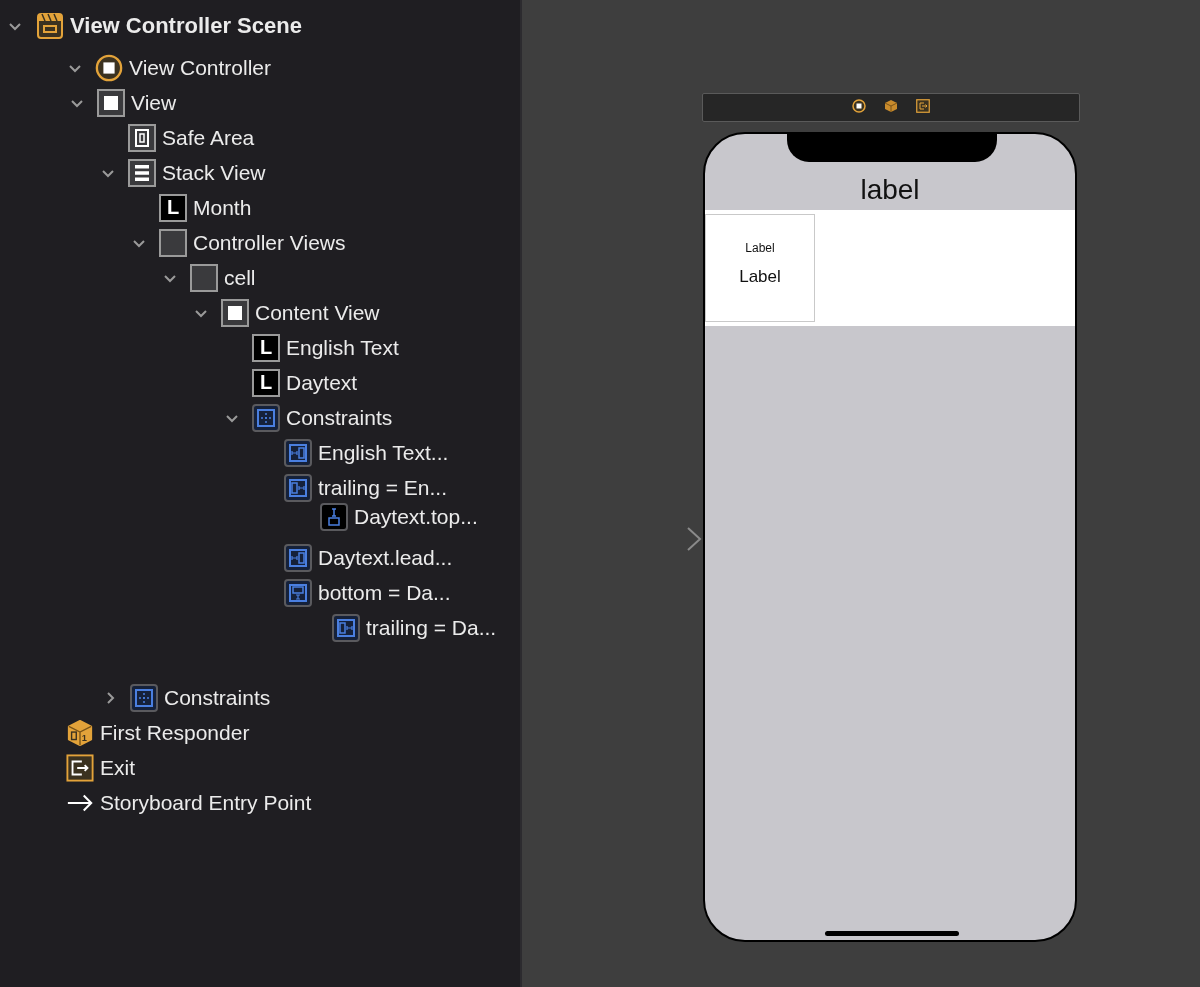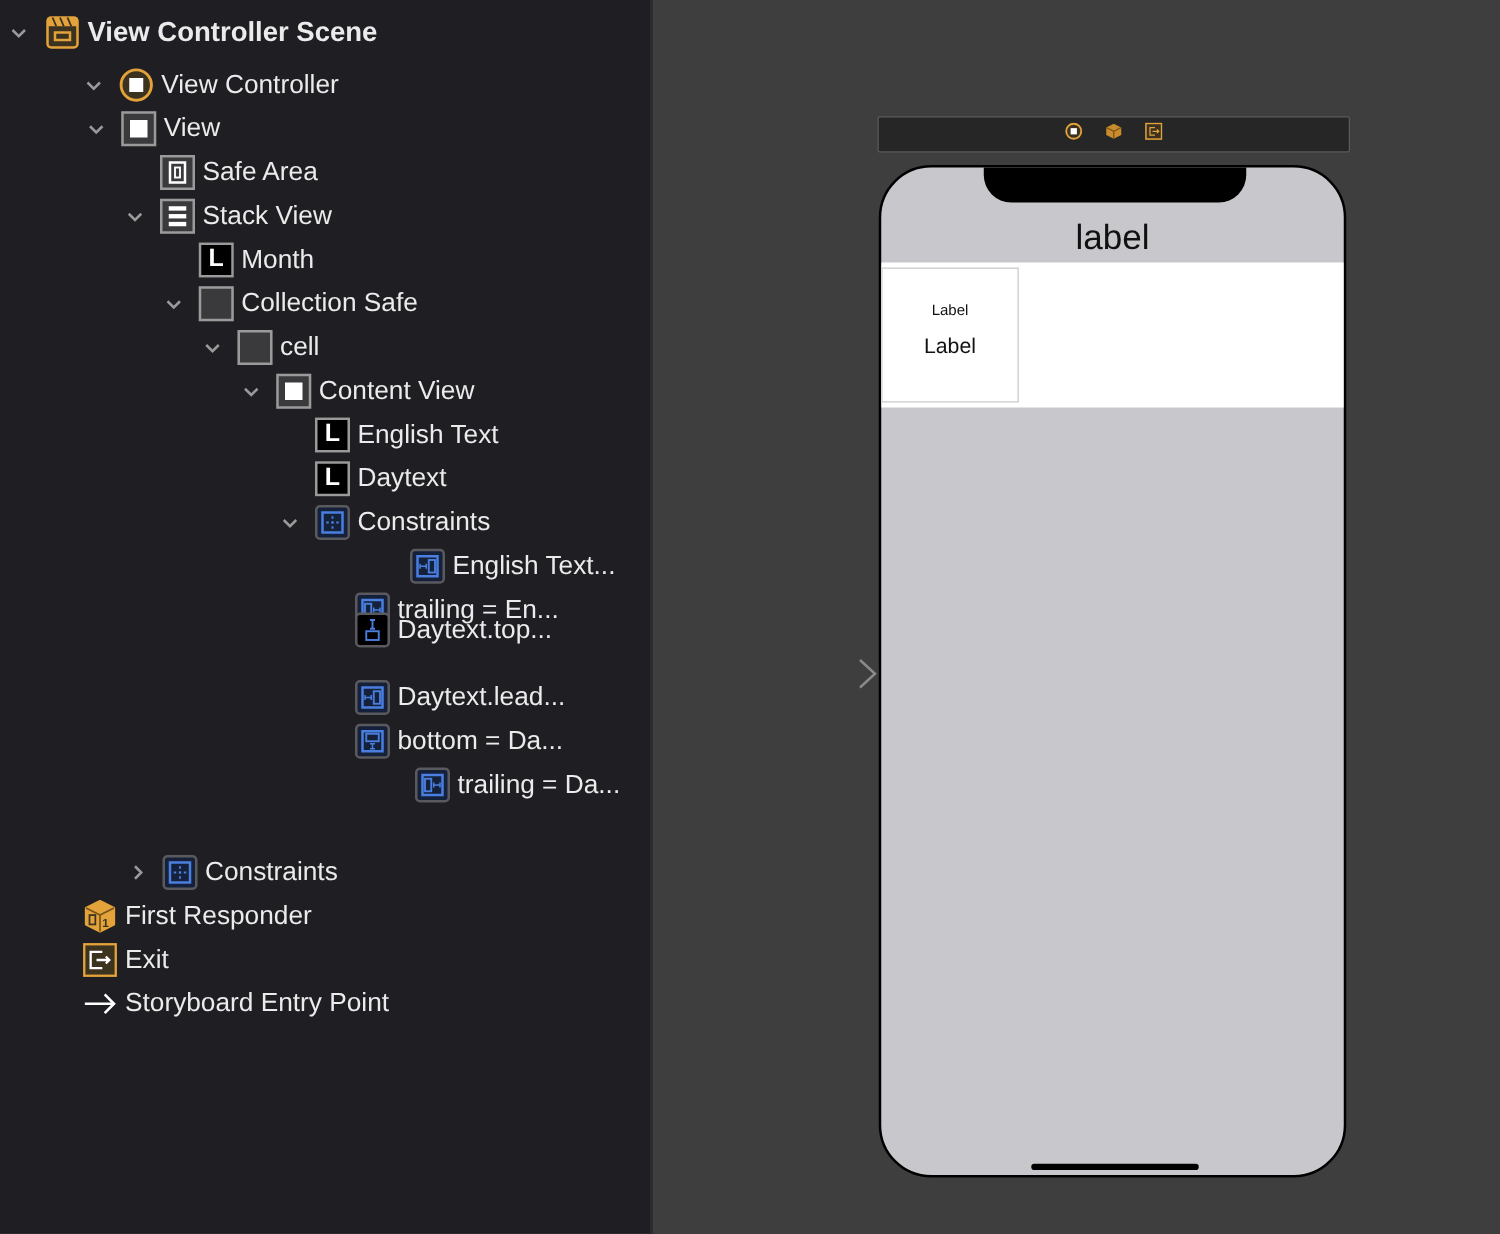--- a/index.html
+++ b/index.html
@@ -112,21 +112,21 @@
         <svg viewBox="0 0 16 16">
           <path d="M3 6 L8 11 L13 6" stroke="#9a9a9a" stroke-width="2" fill="none"></path>
         </svg>
       </span>
     <span class="ico grid" style="margin-left:159px;">
         <span></span>
         <span></span>
         <span></span>
         <span></span>
       </span>
-    <span>Collection Safe</span>
+    <span>Controller Views</span>
   </div>
 
   <div class="row" style="left:0;top:260px;text-align:right;">
     <span class="chev" style="left:159px;">
         <svg viewBox="0 0 16 16">
           <path d="M3 6 L8 11 L13 6" stroke="#9a9a9a" stroke-width="2" fill="none"></path>
         </svg>
       </span>
     <span class="ico grid cell" style="margin-left:190px;">
         <span></span>
@@ -165,21 +165,21 @@
       </span>
     <span class="ico blue" style="margin-left:252px;">
       <svg width="20" height="20" viewBox="0 0 20 20">
           <rect x="2" y="2" width="16" height="16" fill="none" stroke="#4a7fe0" stroke-width="2"></rect>
           <path d="M10 5 V15 M5 10 H15" stroke="#4a7fe0" stroke-width="1.5" stroke-dasharray="2 2"></path>
         </svg>
     </span>
     <span>Constraints</span>
   </div>
 
-  <div class="row" style="left:0;top:435px;padding-left:44px;">
+  <div class="row" style="left:0;top:435px;">
     <span class="ico blue" style="margin-left:284px;">
       <svg width="20" height="20" viewBox="0 0 20 20">
           <rect x="2" y="2" width="16" height="16" fill="none" stroke="#4a7fe0" stroke-width="2"></rect>
           <rect x="11" y="5" width="5" height="10" fill="none" stroke="#4a7fe0" stroke-width="1.5"></rect>
           <path d="M4 8 V12 M4 10 H9 M9 8 V12" stroke="#4a7fe0" stroke-width="1.2"></path>
         </svg>
     </span>
     <span>English Text...</span>
   </div>
 
@@ -187,21 +187,21 @@
     <span class="ico blue" style="margin-left:284px;">
       <svg width="20" height="20" viewBox="0 0 20 20">
           <rect x="2" y="2" width="16" height="16" fill="none" stroke="#4a7fe0" stroke-width="2"></rect>
           <rect x="4" y="5" width="5" height="10" fill="none" stroke="#4a7fe0" stroke-width="1.5"></rect>
           <path d="M11 8 V12 M11 10 H16 M16 8 V12" stroke="#4a7fe0" stroke-width="1.2"></path>
         </svg>
     </span>
     <span>trailing = En...</span>
   </div>
 
-  <div class="row" style="left:0;top:486px;">
+  <div class="row" style="left:0;top:499px;padding-left:36px;">
     <span class="ico blue" style="margin-left:284px;background:#000;">
       <svg width="20" height="20" viewBox="0 0 20 20">
           <path d="M8 2 H12 M10 2 V9 M8 9 H12" stroke="#4a7fe0" stroke-width="1.5"></path>
           <rect x="5" y="11" width="10" height="7" fill="none" stroke="#4a7fe0" stroke-width="1.5"></rect>
         </svg>
     </span>
     <span>Daytext.top...</span>
   </div>
 
   <div class="row" style="left:0;top:540px;">

